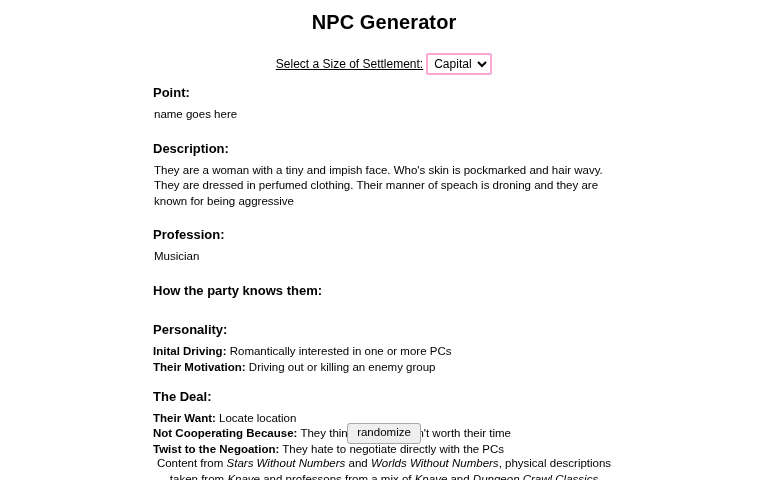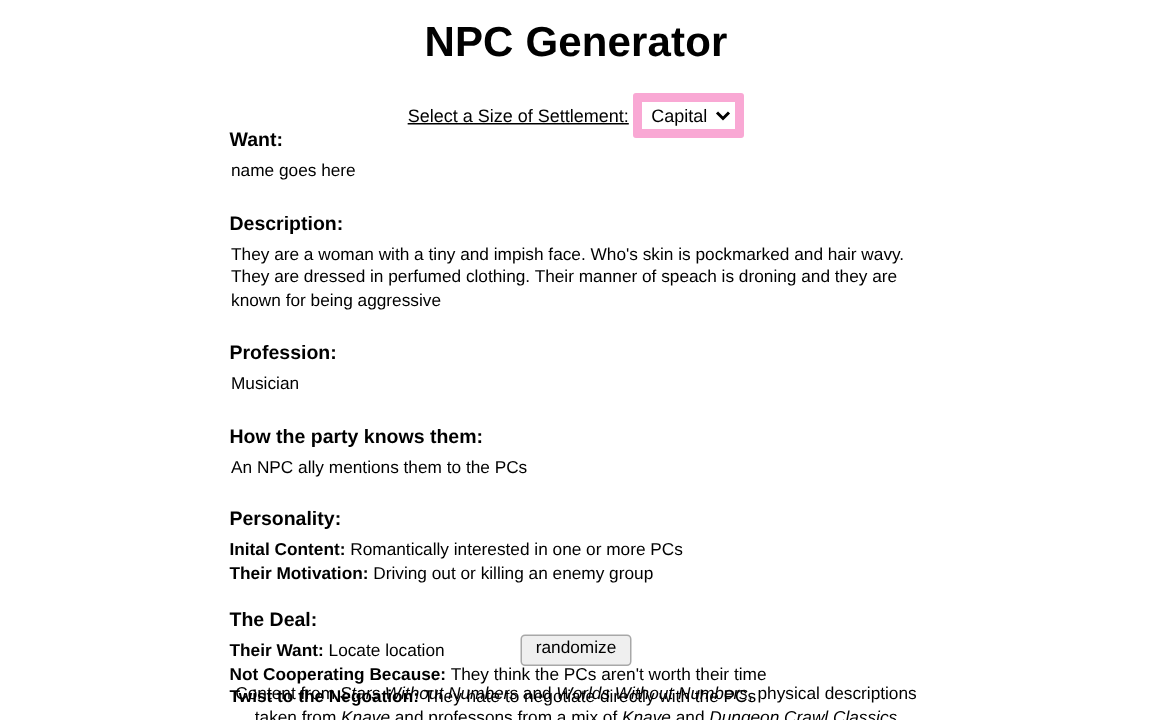--- a/index.html
+++ b/index.html
@@ -19,21 +19,21 @@
   .page {
     width: 768px;
     height: 480px;
     position: relative;
     box-sizing: border-box;
   }
 
   
   .page-title {
     text-align: center;
-    font-size: 28px;
+    font-size: 20px;
     font-weight: bold;
     margin: 0;
     padding-top: 11px;
     line-height: 1.18;
     letter-spacing: 0.1px;
   }
   .settlement-row {
     text-align: center;
     margin-top: 18px;
     font-size: 12px;
@@ -43,21 +43,21 @@
     font-size: 12px;
     vertical-align: middle;
     text-decoration: underline;
   }
   .settlement-select {
     font-family: "Liberation Sans", sans-serif;
     font-size: 12px;
     vertical-align: middle;
     margin-left: 3px;
     padding: 1px 2px;
-    border: 6px solid #f9a8d4;
+    border: 2px solid #f9a8d4;
     background: #ffffff;
     color: #000;
     border-radius: 2px;
   }
 
   
   .content {
     position: absolute;
     left: 153px;
     top: 86px;
@@ -134,21 +134,21 @@
 
   <h1 class="page-title">NPC Generator</h1>
 
   <div class="settlement-row">
     <span class="settlement-label">Select a Size of Settlement:</span><select class="settlement-select"><option>Capital</option></select>
   </div>
 
   <div class="content">
 
     <div class="section">
-      <h3 class="section-head">Want:</h3>
+      <h3 class="section-head">Point:</h3>
       <p class="body-text">name goes here</p>
     </div>
 
     <div class="spacer-name"></div>
 
     <div class="section">
       <h3 class="section-head">Description:</h3>
       <p class="body-text">They are a woman with a tiny and impish face. Who's skin is pockmarked and hair wavy. They are dressed in perfumed clothing. Their manner of speach is droning and they are known for being aggressive</p>
     </div>
 
@@ -156,30 +156,29 @@
 
     <div class="section">
       <h3 class="section-head">Profession:</h3>
       <p class="body-text">Musician</p>
     </div>
 
     <div class="spacer-prof"></div>
 
     <div class="section">
       <h3 class="section-head">How the party knows them:</h3>
-      <p class="body-text">An NPC ally mentions them to the PCs</p>
     </div>
 
     <div class="spacer-party"></div>
 
     <div class="section">
       <h3 class="section-head">Personality:</h3>
       <div class="attr-list">
         <div class="attr-row">
-          <span class="attr-key">Inital Content:</span>
+          <span class="attr-key">Inital Driving:</span>
           <span class="attr-val">Romantically interested in one or more PCs</span>
         </div>
         <div class="attr-row">
           <span class="attr-key">Their Motivation:</span>
           <span class="attr-val">Driving out or killing an enemy group</span>
         </div>
       </div>
     </div>
 
     <div class="spacer-person"></div>

